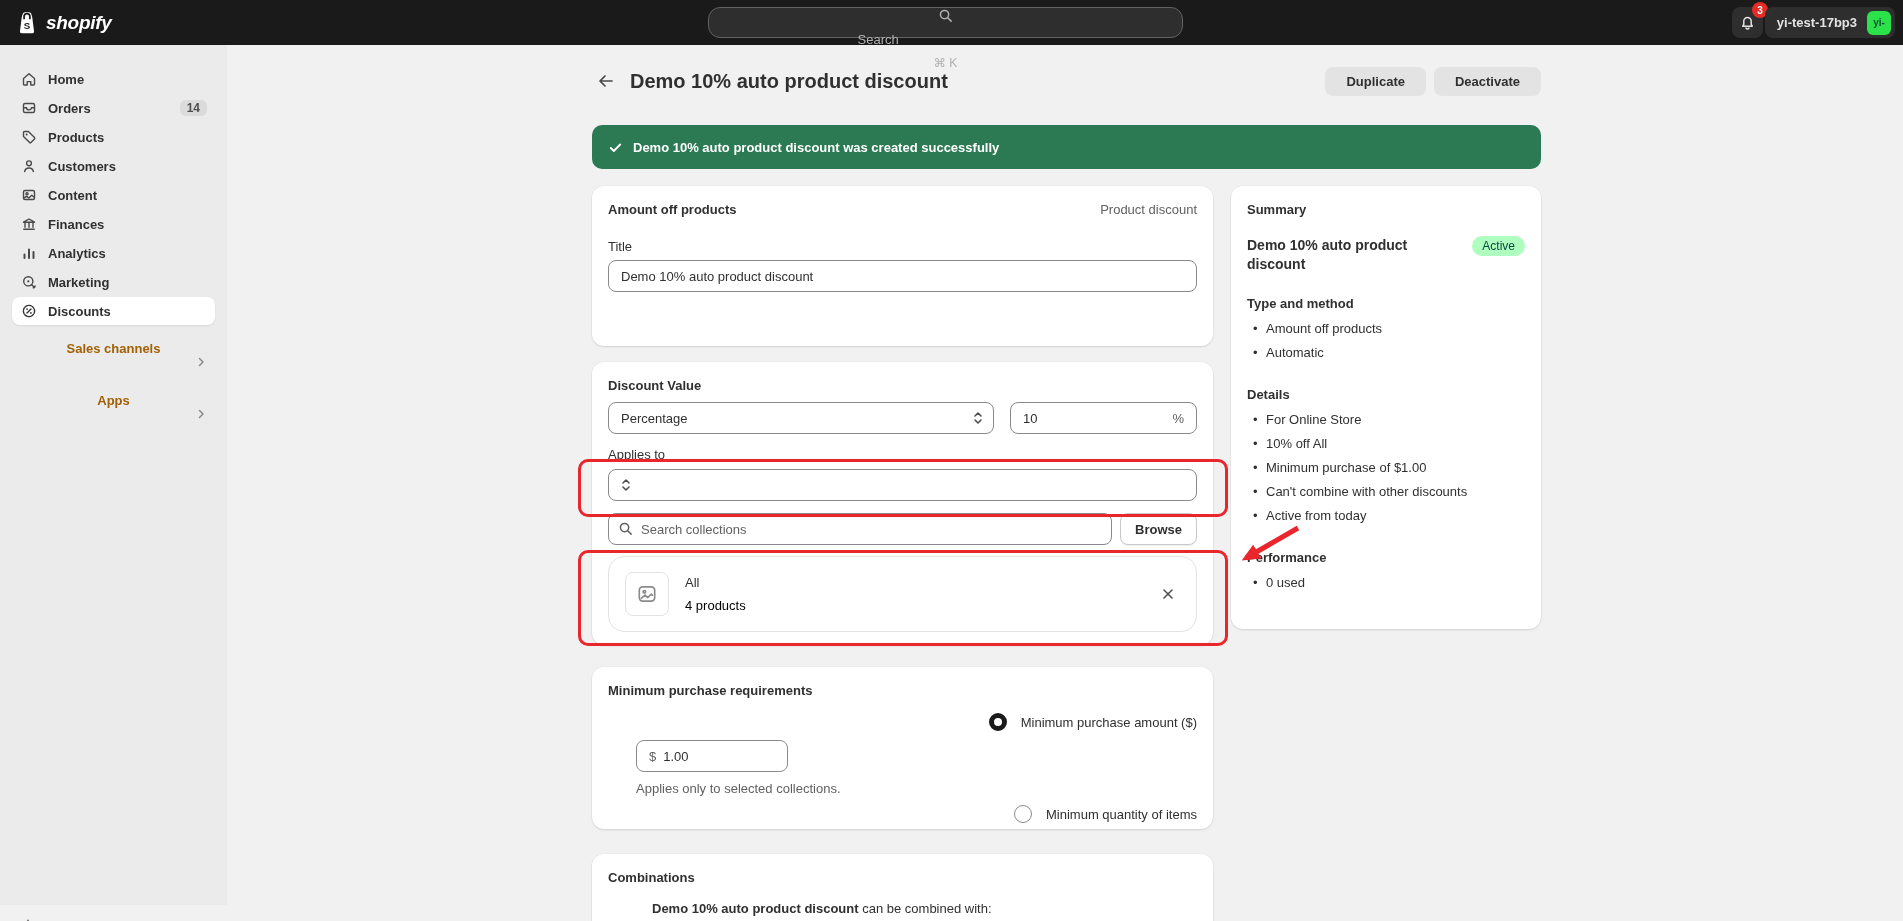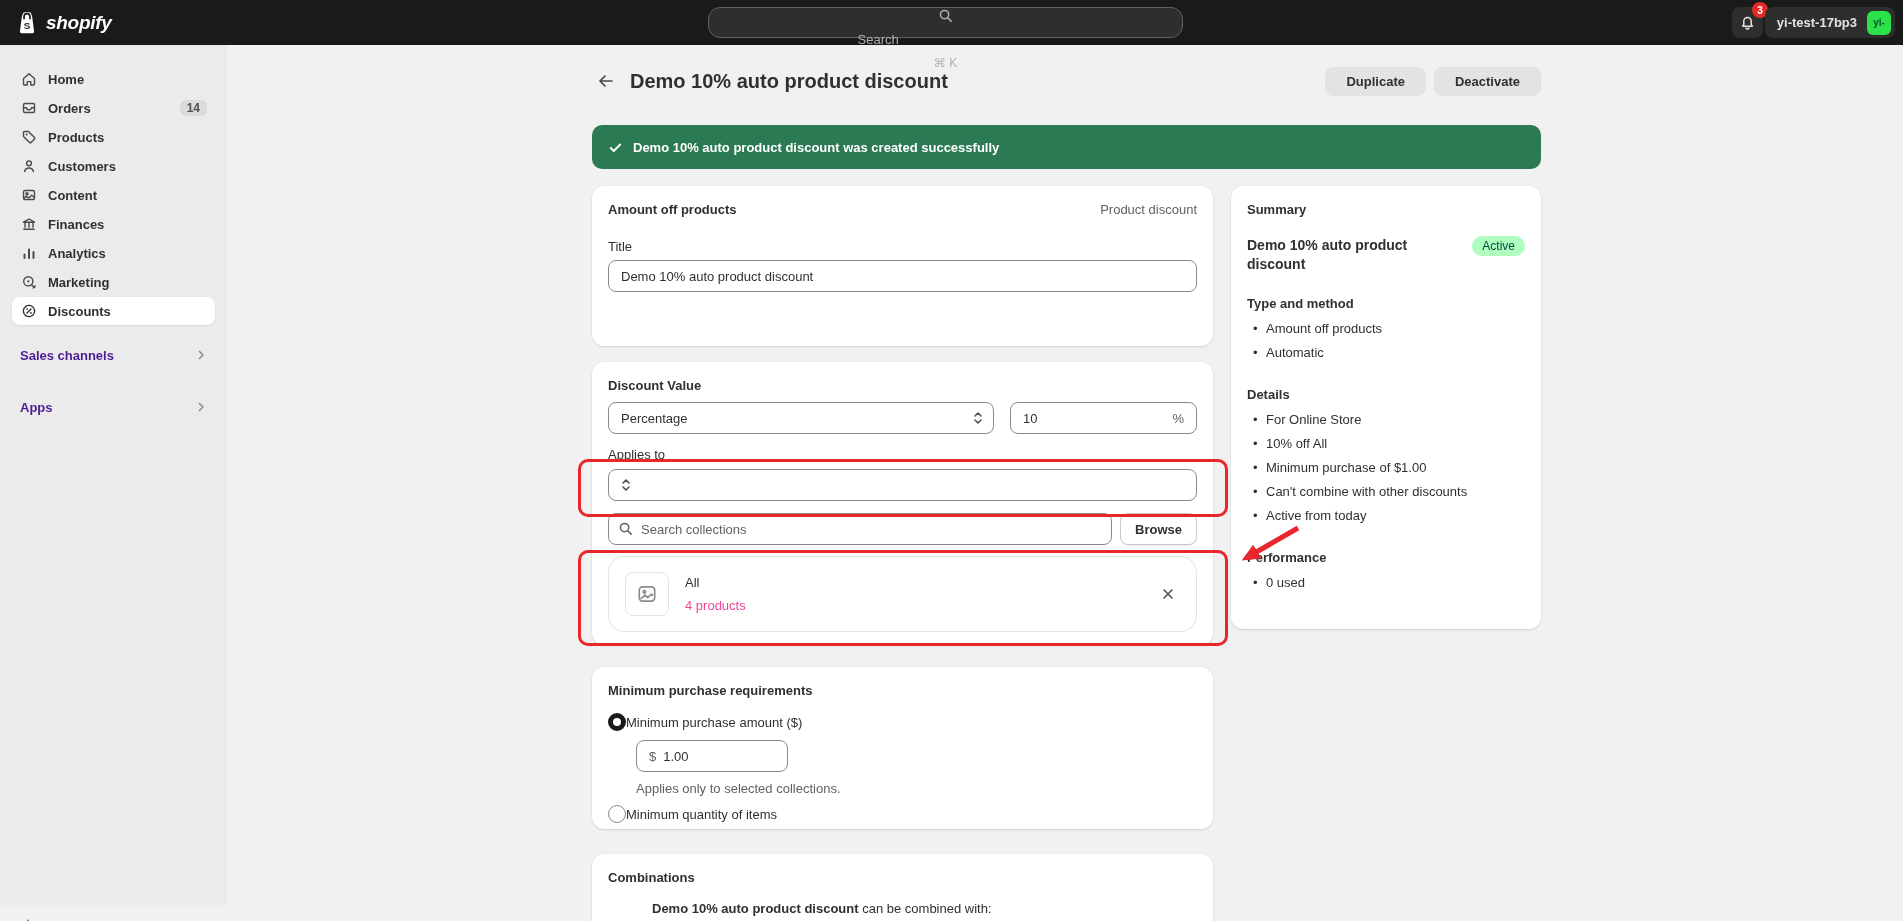--- a/index.html
+++ b/index.html
@@ -29,21 +29,21 @@
   
   .sidebar{position:absolute;top:45px;left:0;width:227px;bottom:16px;background:#ebebeb;z-index:4;}
   .nav{padding:20px 12px 0 12px;}
   .nav-item{height:28px;display:flex;align-items:center;gap:10px;padding:0 8px;border-radius:8px;
             font-weight:600;color:#303030;margin-bottom:1px;cursor:pointer;}
   .nav-item.active{background:#fff;box-shadow:0 1px 2px rgba(0,0,0,.08);font-weight:650;}
   .nav-item .ico{width:18px;height:18px;display:flex;align-items:center;justify-content:center;flex:none;}
   .nav-badge{margin-left:auto;background:#dbdbdb;color:#4f4f4f;border-radius:6px;font-size:12px;font-weight:600;
              padding:1px 7px;}
   .nav-section{height:28px;display:flex;align-items:center;padding:0 8px;margin:0 12px;font-weight:650;
-               color:#4c1d95;cursor:pointer;}
+               color:#a16207;cursor:pointer;flex-direction:column;}
   .nav-section .chev{margin-left:auto;color:#8a8a8a;}
   .sec-channels{margin-top:16px;}
   .sec-apps{margin-top:24px;}
   .settings-row{position:absolute;top:867px;left:12px;right:12px;height:28px;display:flex;align-items:center;
                 gap:10px;padding:0 8px;font-weight:600;}
 
   
   .main-col{position:absolute;left:592px;top:45px;width:949px;}
   .page-head{display:flex;align-items:center;margin-top:14px;height:44px;gap:10px;}
   .back-btn{width:28px;height:28px;border:none;background:transparent;display:flex;align-items:center;justify-content:center;
@@ -90,26 +90,26 @@
   .search-wrap input::placeholder{color:#616161;}
   .search-wrap .mag{position:absolute;left:10px;top:8px;}
   .browse-btn{height:32px;padding:0 14px;background:#fff;border:1px solid #c9c9c9;border-radius:8px;
               font-weight:600;font-size:13px;font-family:inherit;color:#303030;cursor:pointer;
               box-shadow:0 1px 0 rgba(0,0,0,.06);}
   .item-box{margin-top:11px;height:76px;border:1px solid #e3e3e3;border-radius:16px;display:flex;align-items:center;
             gap:16px;padding:0 14px 0 16px;}
   .thumb{width:44px;height:44px;border:1px solid #e3e3e3;border-radius:8px;display:flex;align-items:center;
          justify-content:center;flex:none;}
   .item-name{font-weight:450;}
-  .item-detail{color:#ec4899;margin-top:8px;}
+  .item-detail{color:#000000;margin-top:8px;}
   .remove-btn{margin-left:auto;width:28px;height:28px;border:none;background:transparent;display:flex;
               align-items:center;justify-content:center;cursor:pointer;border-radius:6px;}
 
   .card-min{height:162px;margin-top:22px;}
-  .radio-row{display:flex;align-items:center;gap:0;margin-top:15px;}
+  .radio-row{display:flex;align-items:center;gap:14px;margin-top:15px;justify-content:flex-end;}
   .radio{width:18px;height:18px;border-radius:50%;flex:none;}
   .radio.on{border:5.5px solid #1a1a1a;background:#fff;}
   .radio.off{border:1.5px solid #8a8a8a;background:#fff;}
   .indent{margin-left:28px;}
   .amount-field{width:152px;height:32px;border:1px solid #8a8a8a;border-radius:8px;display:flex;align-items:center;
                 gap:7px;padding:0 12px;margin-top:9px;background:#fff;}
   .min-helper{margin-top:9px;color:#616161;}
   .radio-row.second{margin-top:9px;}
 
   .card-combo{height:140px;margin-top:25px;}

